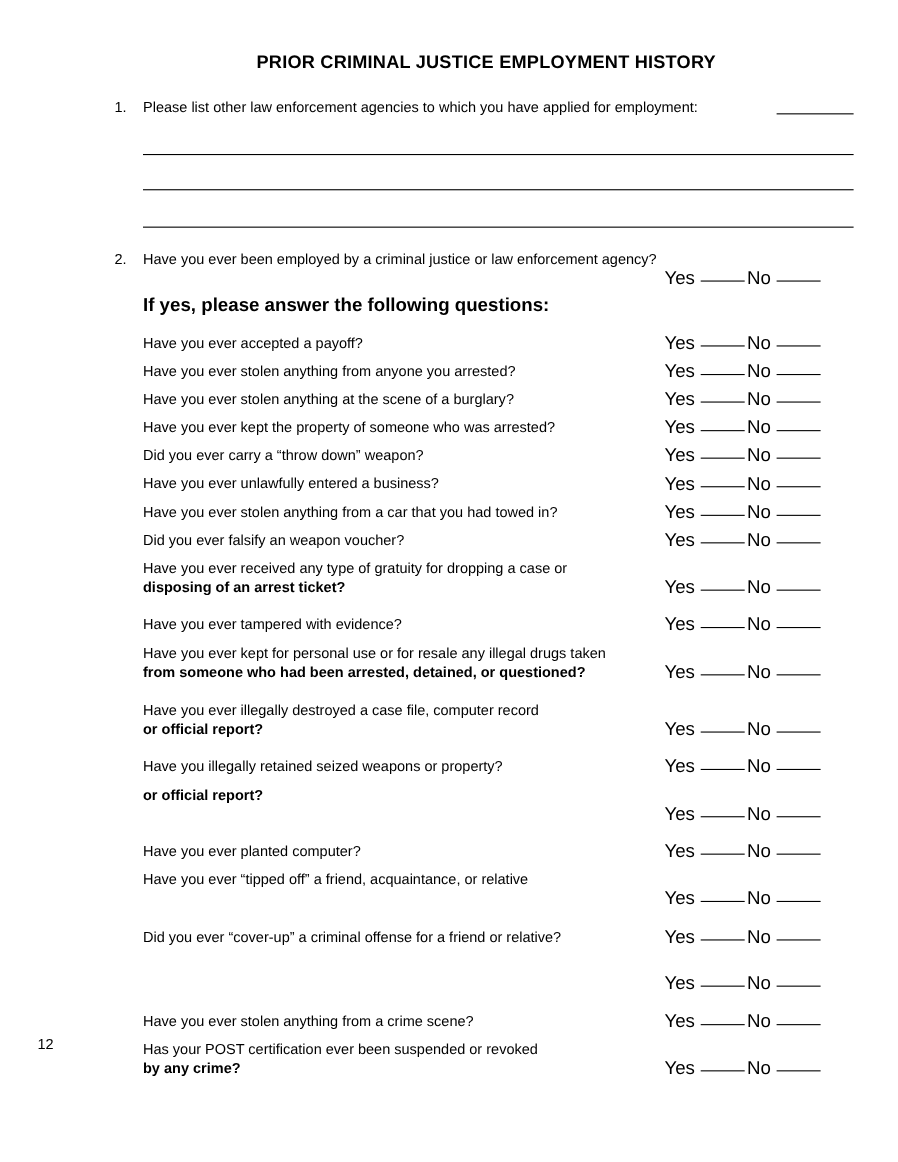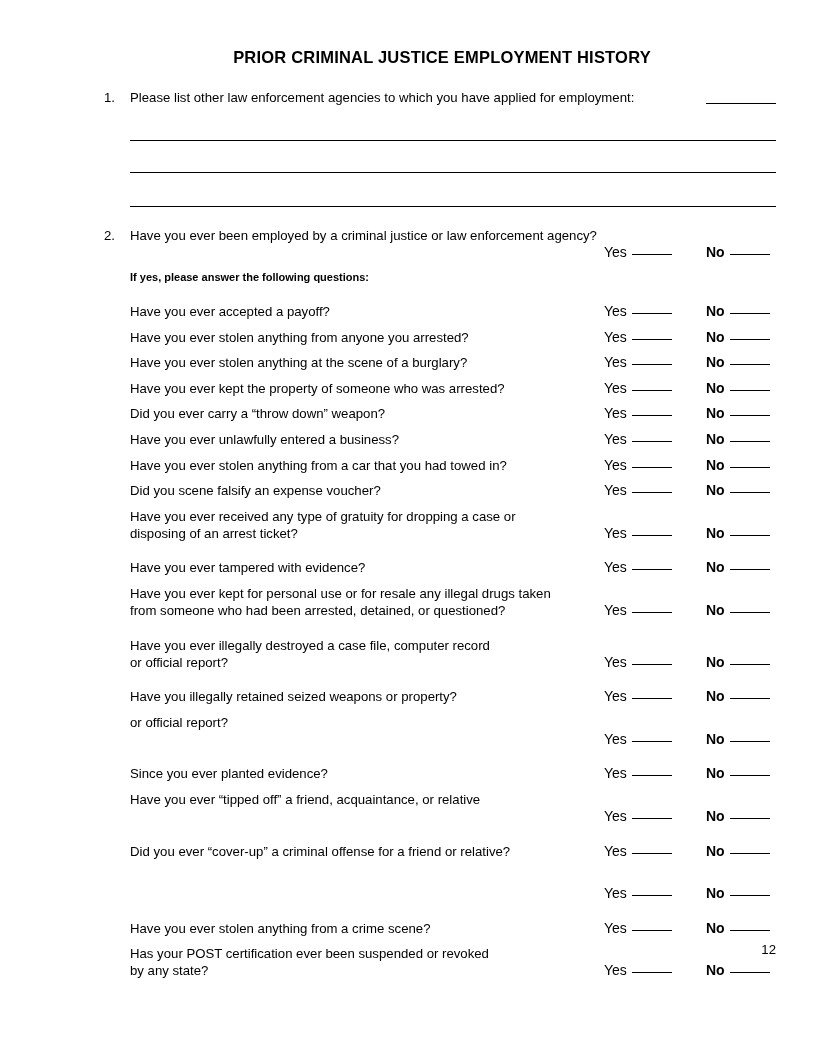--- a/index.html
+++ b/index.html
@@ -97,26 +97,26 @@
   }
   .q2-text {
     position: absolute;
     left: 26px;
     top: 0;
   }
 
   
   .ans {
     position: absolute;
-    font-size: 14px;
+    font-size: 17px;
     line-height: 17px;
     white-space: nowrap;
   }
   .ans-yes { left: 500px; }
-  .ans-no  { left: 602px; font-weight: bold; }
+  .ans-no  { left: 575px; }
   .ans-label { display: inline-block; }
   .ans-blank {
     display: inline-block;
     width: 40px;
     border-bottom: 1.3px solid #000;
     margin-left: 5px;
     vertical-align: 2px;
   }
 
   .q2-answers {
@@ -125,21 +125,21 @@
     top: 244px;
     width: 700px;
     height: 18px;
   }
 
   
   .ifyes {
     position: absolute;
     left: 96px;
     top: 269px;
-    font-size: 11px;
+    font-size: 17px;
     font-weight: bold;
     line-height: 17px;
     white-space: nowrap;
   }
 
   
   .qlist {
     position: absolute;
     left: 0;
     top: 0;
@@ -151,35 +151,34 @@
     width: 816px;
   }
   .qrow-text {
     position: absolute;
     left: 96px;
     top: 0;
     font-size: 13.2px;
     line-height: 17px;
     width: 480px;
   }
-  .qrow-text .l2 { display: block; }
+  .qrow-text .l2 { display: block; font-weight: bold; }
   .qrow-answers {
     position: absolute;
     left: 70px;
     width: 700px;
     height: 18px;
   }
 
   
   .page-number {
     position: absolute;
     left: 0;
     top: 942px;
     width: 742px;
-    text-align: right;
     font-size: 13.2px;
   }
 </style>
 </head>
 <body>
 
 <div class="page">
 
   <div class="doc-title">PRIOR CRIMINAL JUSTICE EMPLOYMENT HISTORY</div>
 
@@ -255,21 +254,21 @@
         </div>
       </div>
       <div class="qrow" style="top: 456.6px;">
         <div class="qrow-text"><span>Have you ever stolen anything from a car that you had towed in?</span></div>
         <div class="qrow-answers" style="top: 0px;">
           <span class="ans ans-yes"><span class="ans-label">Yes</span><span class="ans-blank"></span></span>
           <span class="ans ans-no"><span class="ans-label">No</span><span class="ans-blank"></span></span>
         </div>
       </div>
       <div class="qrow" style="top: 482.2px;">
-        <div class="qrow-text"><span>Did you scene falsify an expense voucher?</span></div>
+        <div class="qrow-text"><span>Did you ever falsify an weapon voucher?</span></div>
         <div class="qrow-answers" style="top: 0px;">
           <span class="ans ans-yes"><span class="ans-label">Yes</span><span class="ans-blank"></span></span>
           <span class="ans ans-no"><span class="ans-label">No</span><span class="ans-blank"></span></span>
         </div>
       </div>
       <div class="qrow" style="top: 507.8px;">
         <div class="qrow-text"><span>Have you ever received any type of gratuity for dropping a case or</span><span class="l2">disposing of an arrest ticket?</span></div>
         <div class="qrow-answers" style="top: 17px;">
           <span class="ans ans-yes"><span class="ans-label">Yes</span><span class="ans-blank"></span></span>
           <span class="ans ans-no"><span class="ans-label">No</span><span class="ans-blank"></span></span>
@@ -304,21 +303,21 @@
         </div>
       </div>
       <div class="qrow" style="top: 713.8px;">
         <div class="qrow-text"><span class="l2">or official report?</span></div>
         <div class="qrow-answers" style="top: 17px;">
           <span class="ans ans-yes"><span class="ans-label">Yes</span><span class="ans-blank"></span></span>
           <span class="ans ans-no"><span class="ans-label">No</span><span class="ans-blank"></span></span>
         </div>
       </div>
       <div class="qrow" style="top: 765.4px;">
-        <div class="qrow-text"><span>Since you ever planted evidence?</span></div>
+        <div class="qrow-text"><span>Have you ever planted computer?</span></div>
         <div class="qrow-answers" style="top: 0px;">
           <span class="ans ans-yes"><span class="ans-label">Yes</span><span class="ans-blank"></span></span>
           <span class="ans ans-no"><span class="ans-label">No</span><span class="ans-blank"></span></span>
         </div>
       </div>
       <div class="qrow" style="top: 791px;">
         <div class="qrow-text"><span>Have you ever “tipped off” a friend, acquaintance, or relative</span></div>
         <div class="qrow-answers" style="top: 17px;">
           <span class="ans ans-yes"><span class="ans-label">Yes</span><span class="ans-blank"></span></span>
           <span class="ans ans-no"><span class="ans-label">No</span><span class="ans-blank"></span></span>
@@ -339,21 +338,21 @@
         </div>
       </div>
       <div class="qrow" style="top: 919.8px;">
         <div class="qrow-text"><span>Have you ever stolen anything from a crime scene?</span></div>
         <div class="qrow-answers" style="top: 0px;">
           <span class="ans ans-yes"><span class="ans-label">Yes</span><span class="ans-blank"></span></span>
           <span class="ans ans-no"><span class="ans-label">No</span><span class="ans-blank"></span></span>
         </div>
       </div>
       <div class="qrow" style="top: 945.4px;">
-        <div class="qrow-text"><span>Has your POST certification ever been suspended or revoked</span><span class="l2">by any state?</span></div>
+        <div class="qrow-text"><span>Has your POST certification ever been suspended or revoked</span><span class="l2">by any crime?</span></div>
         <div class="qrow-answers" style="top: 17px;">
           <span class="ans ans-yes"><span class="ans-label">Yes</span><span class="ans-blank"></span></span>
           <span class="ans ans-no"><span class="ans-label">No</span><span class="ans-blank"></span></span>
         </div>
       </div>
     </div>
 
   <div class="page-number">12</div>
 
 </div>

